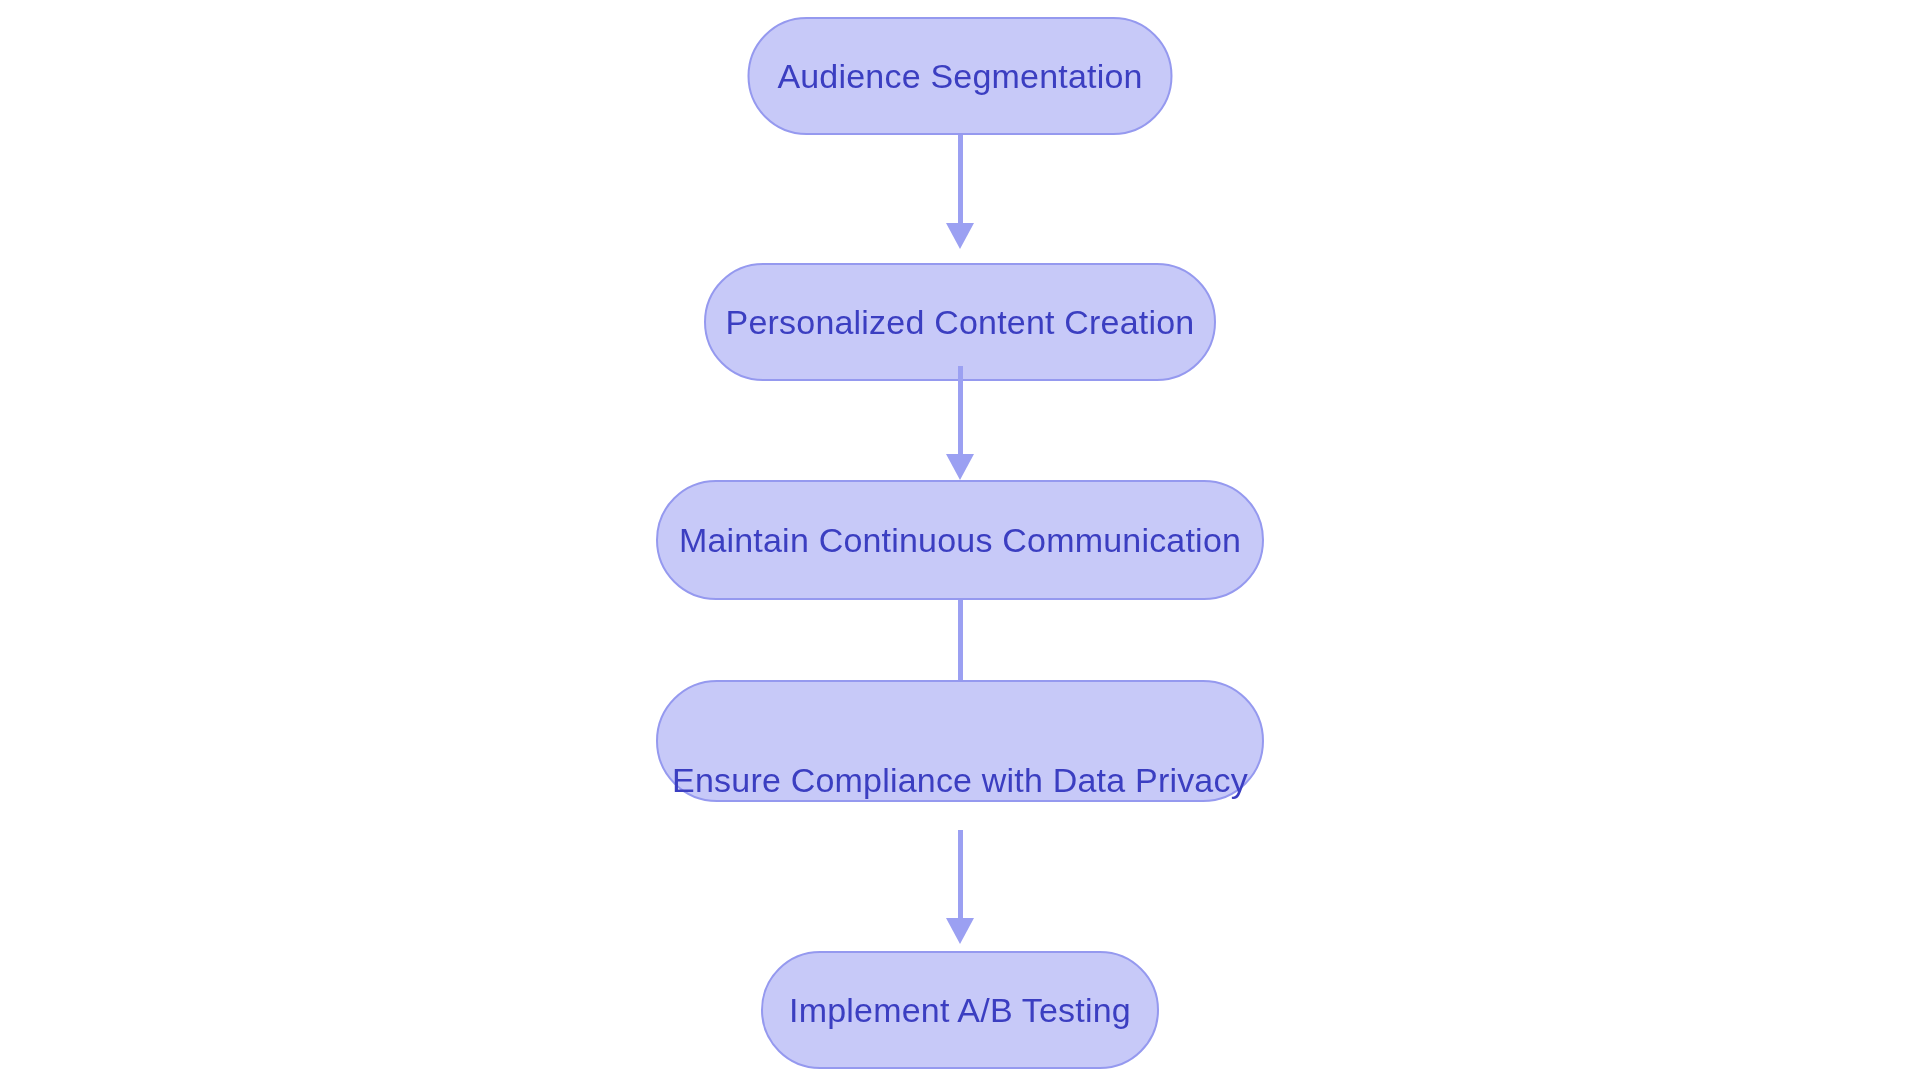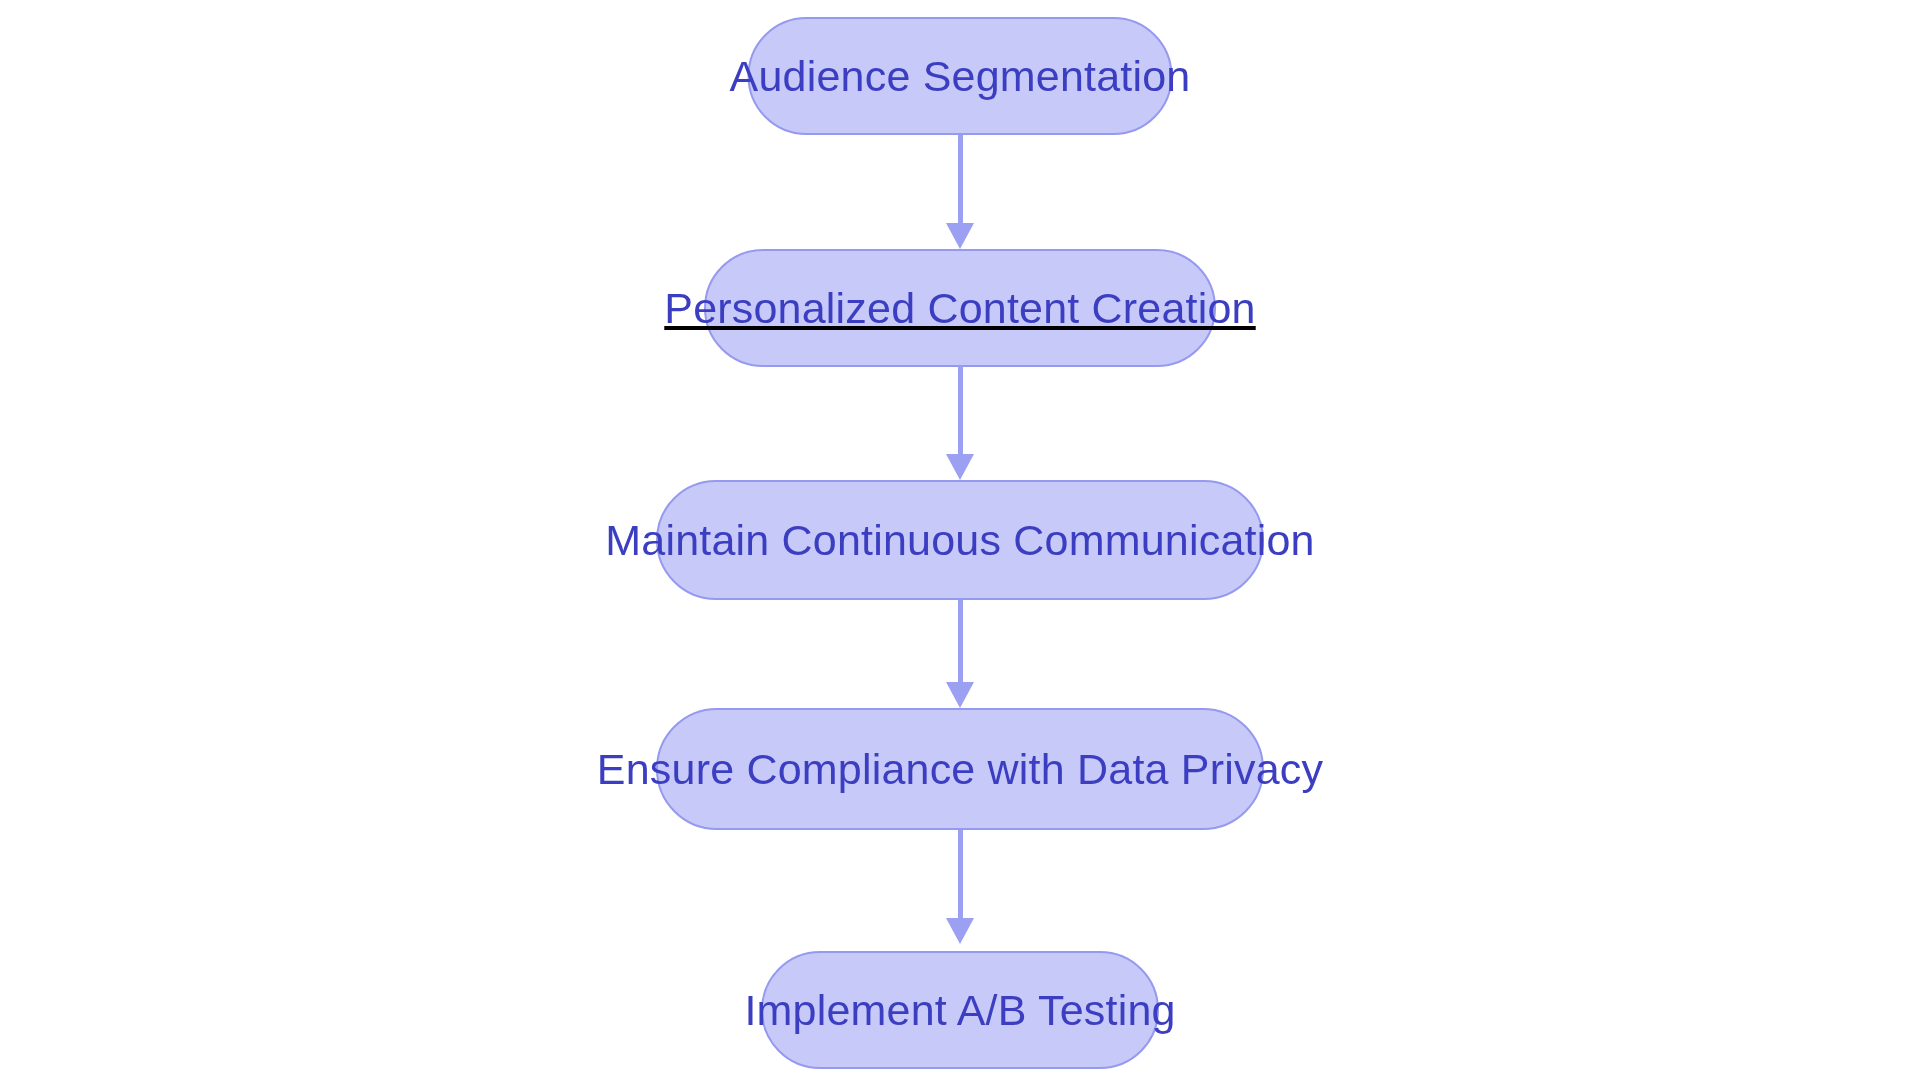--- a/index.html
+++ b/index.html
@@ -30,30 +30,30 @@
     height: 118px;
     background: var(--node-fill);
     border: 2px solid var(--node-border);
     border-radius: 59px;
     display: flex;
     align-items: center;
     justify-content: center;
   }
   .node-label {
     color: var(--node-text);
-    font-size: 43px;
+    font-size: 34px;
     font-weight: 400;
     letter-spacing: 0.2px;
     white-space: nowrap;
     text-align: center;
   }
   .node-1 { top: 17px;  width: 425px; }
-  .node-2 { top: 249px; width: 512px; text-decoration: underline; }
+  .node-2 { top: 263px; width: 512px; }
   .node-3 { top: 480px; width: 608px; height: 120px; border-radius: 60px; }
-  .node-4 { top: 708px; width: 608px; height: 122px; border-radius: 61px; }
+  .node-4 { top: 680px; width: 608px; height: 122px; border-radius: 61px; align-items: flex-end; }
   .node-5 { top: 944px; width: 398px; margin-top: 7px; }
 
   .arrow {
     position: absolute;
     left: 960px;
     transform: translateX(-50%);
     display: flex;
     flex-direction: column;
     align-items: center;
   }

